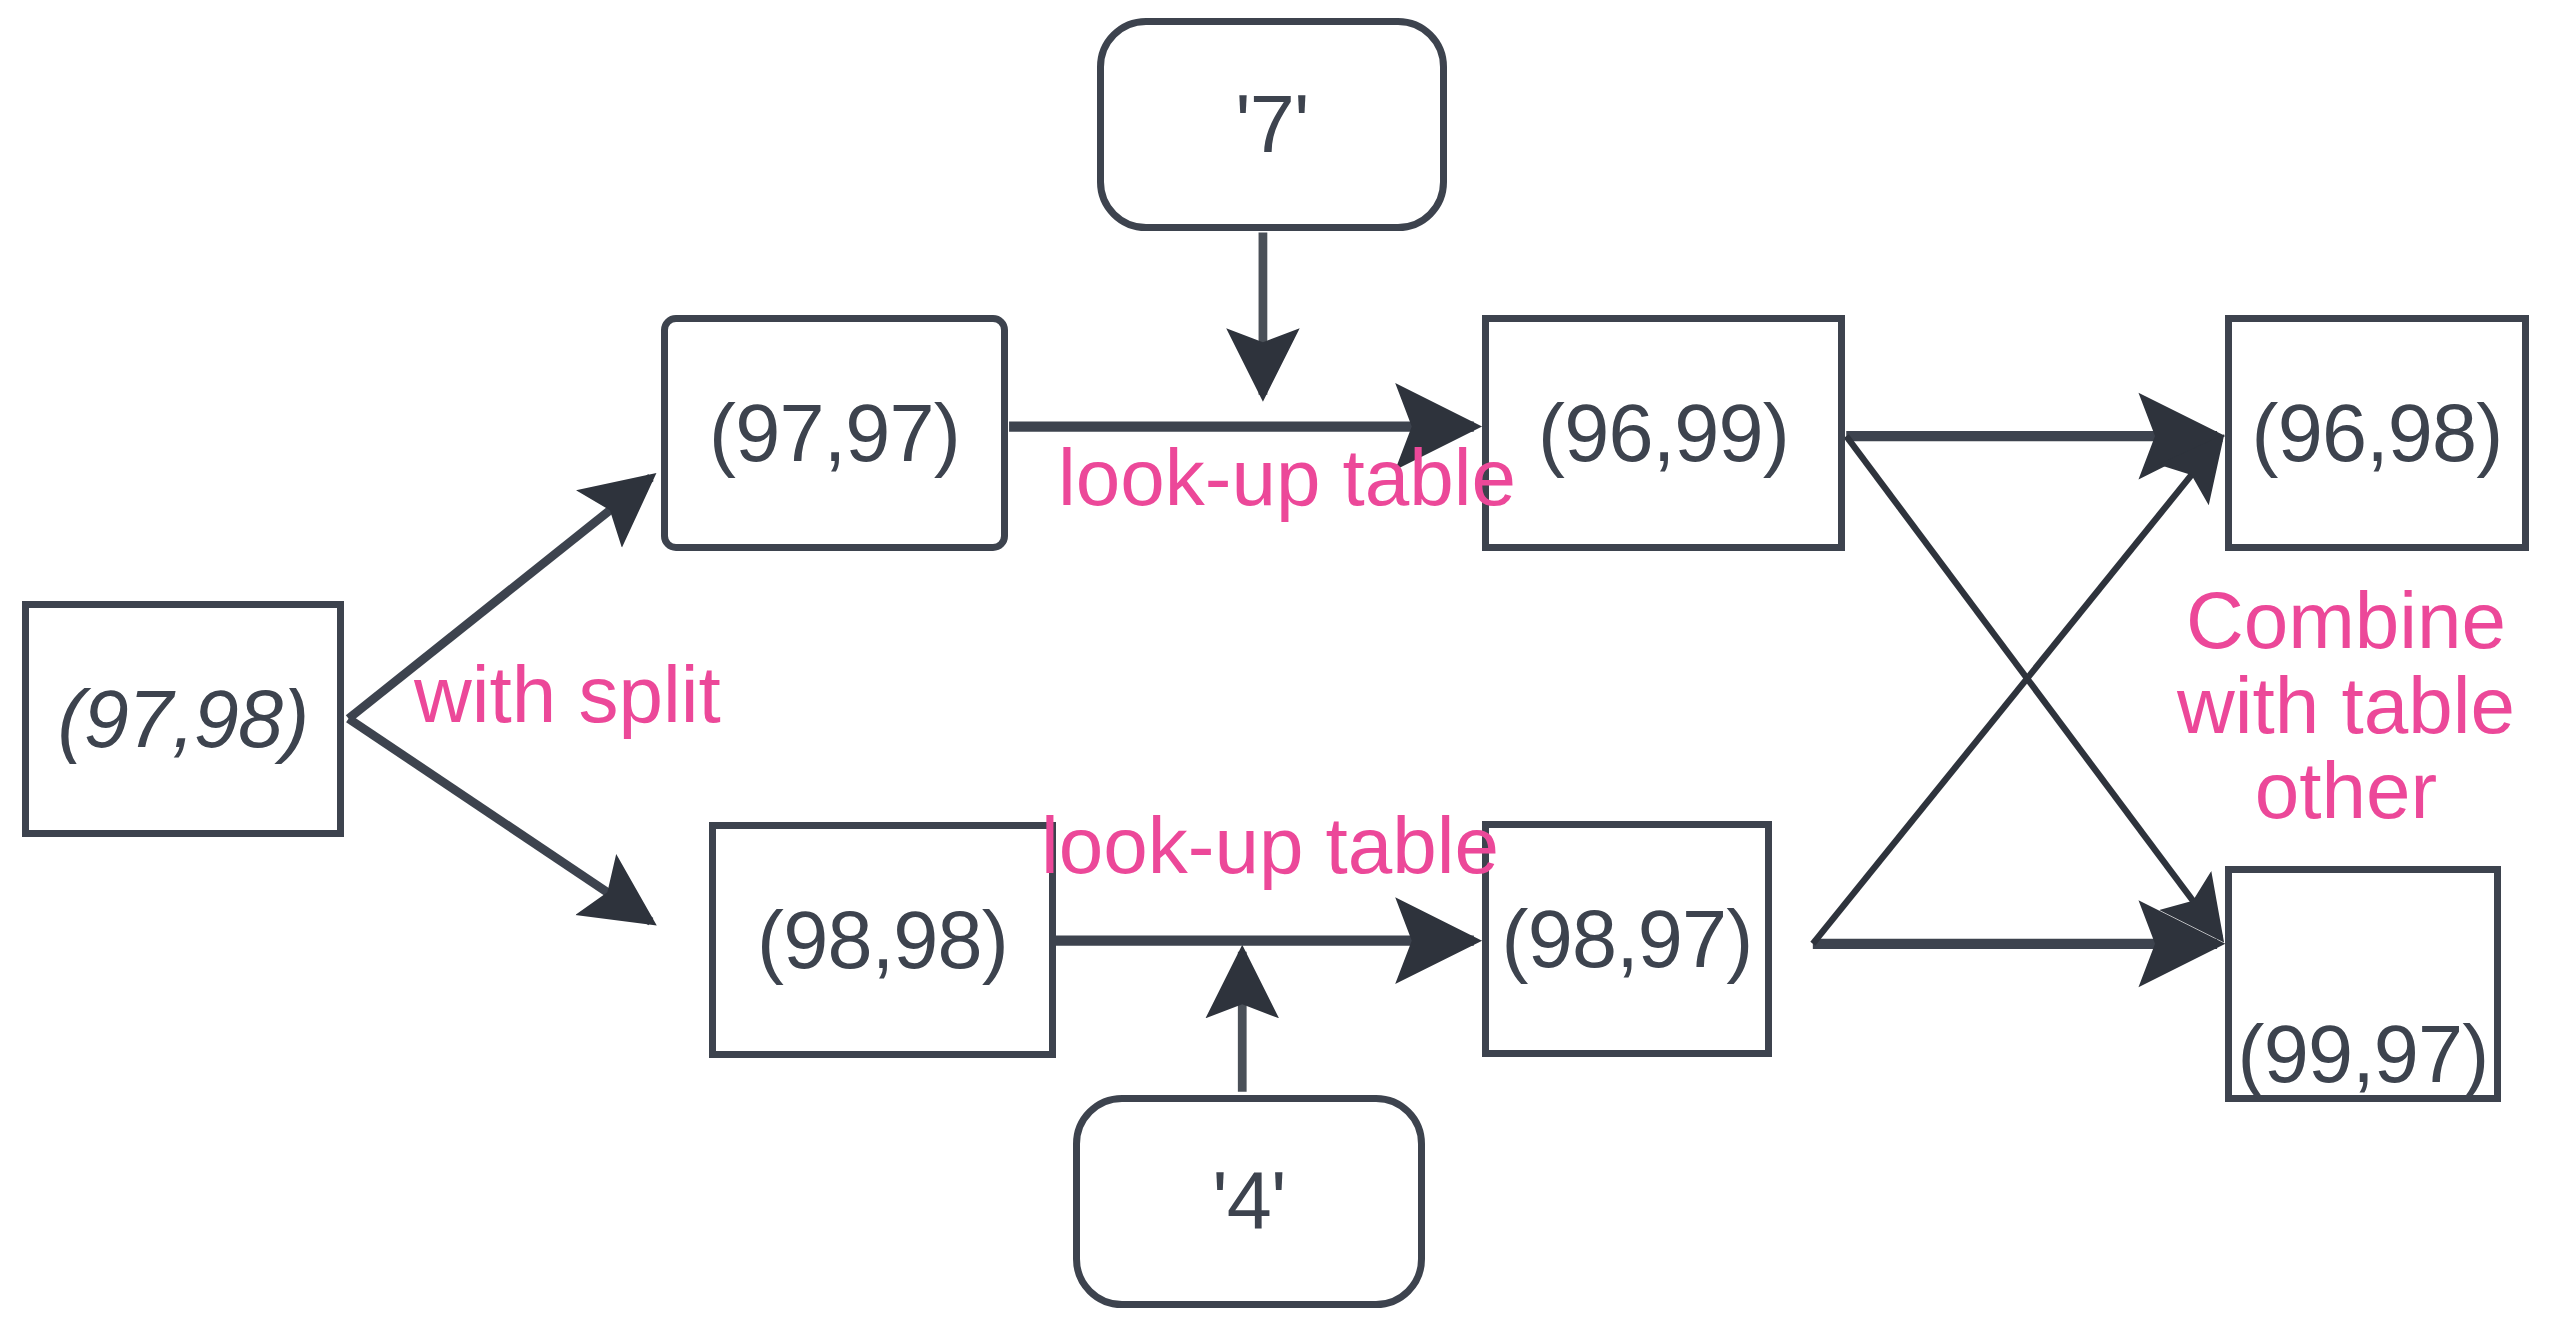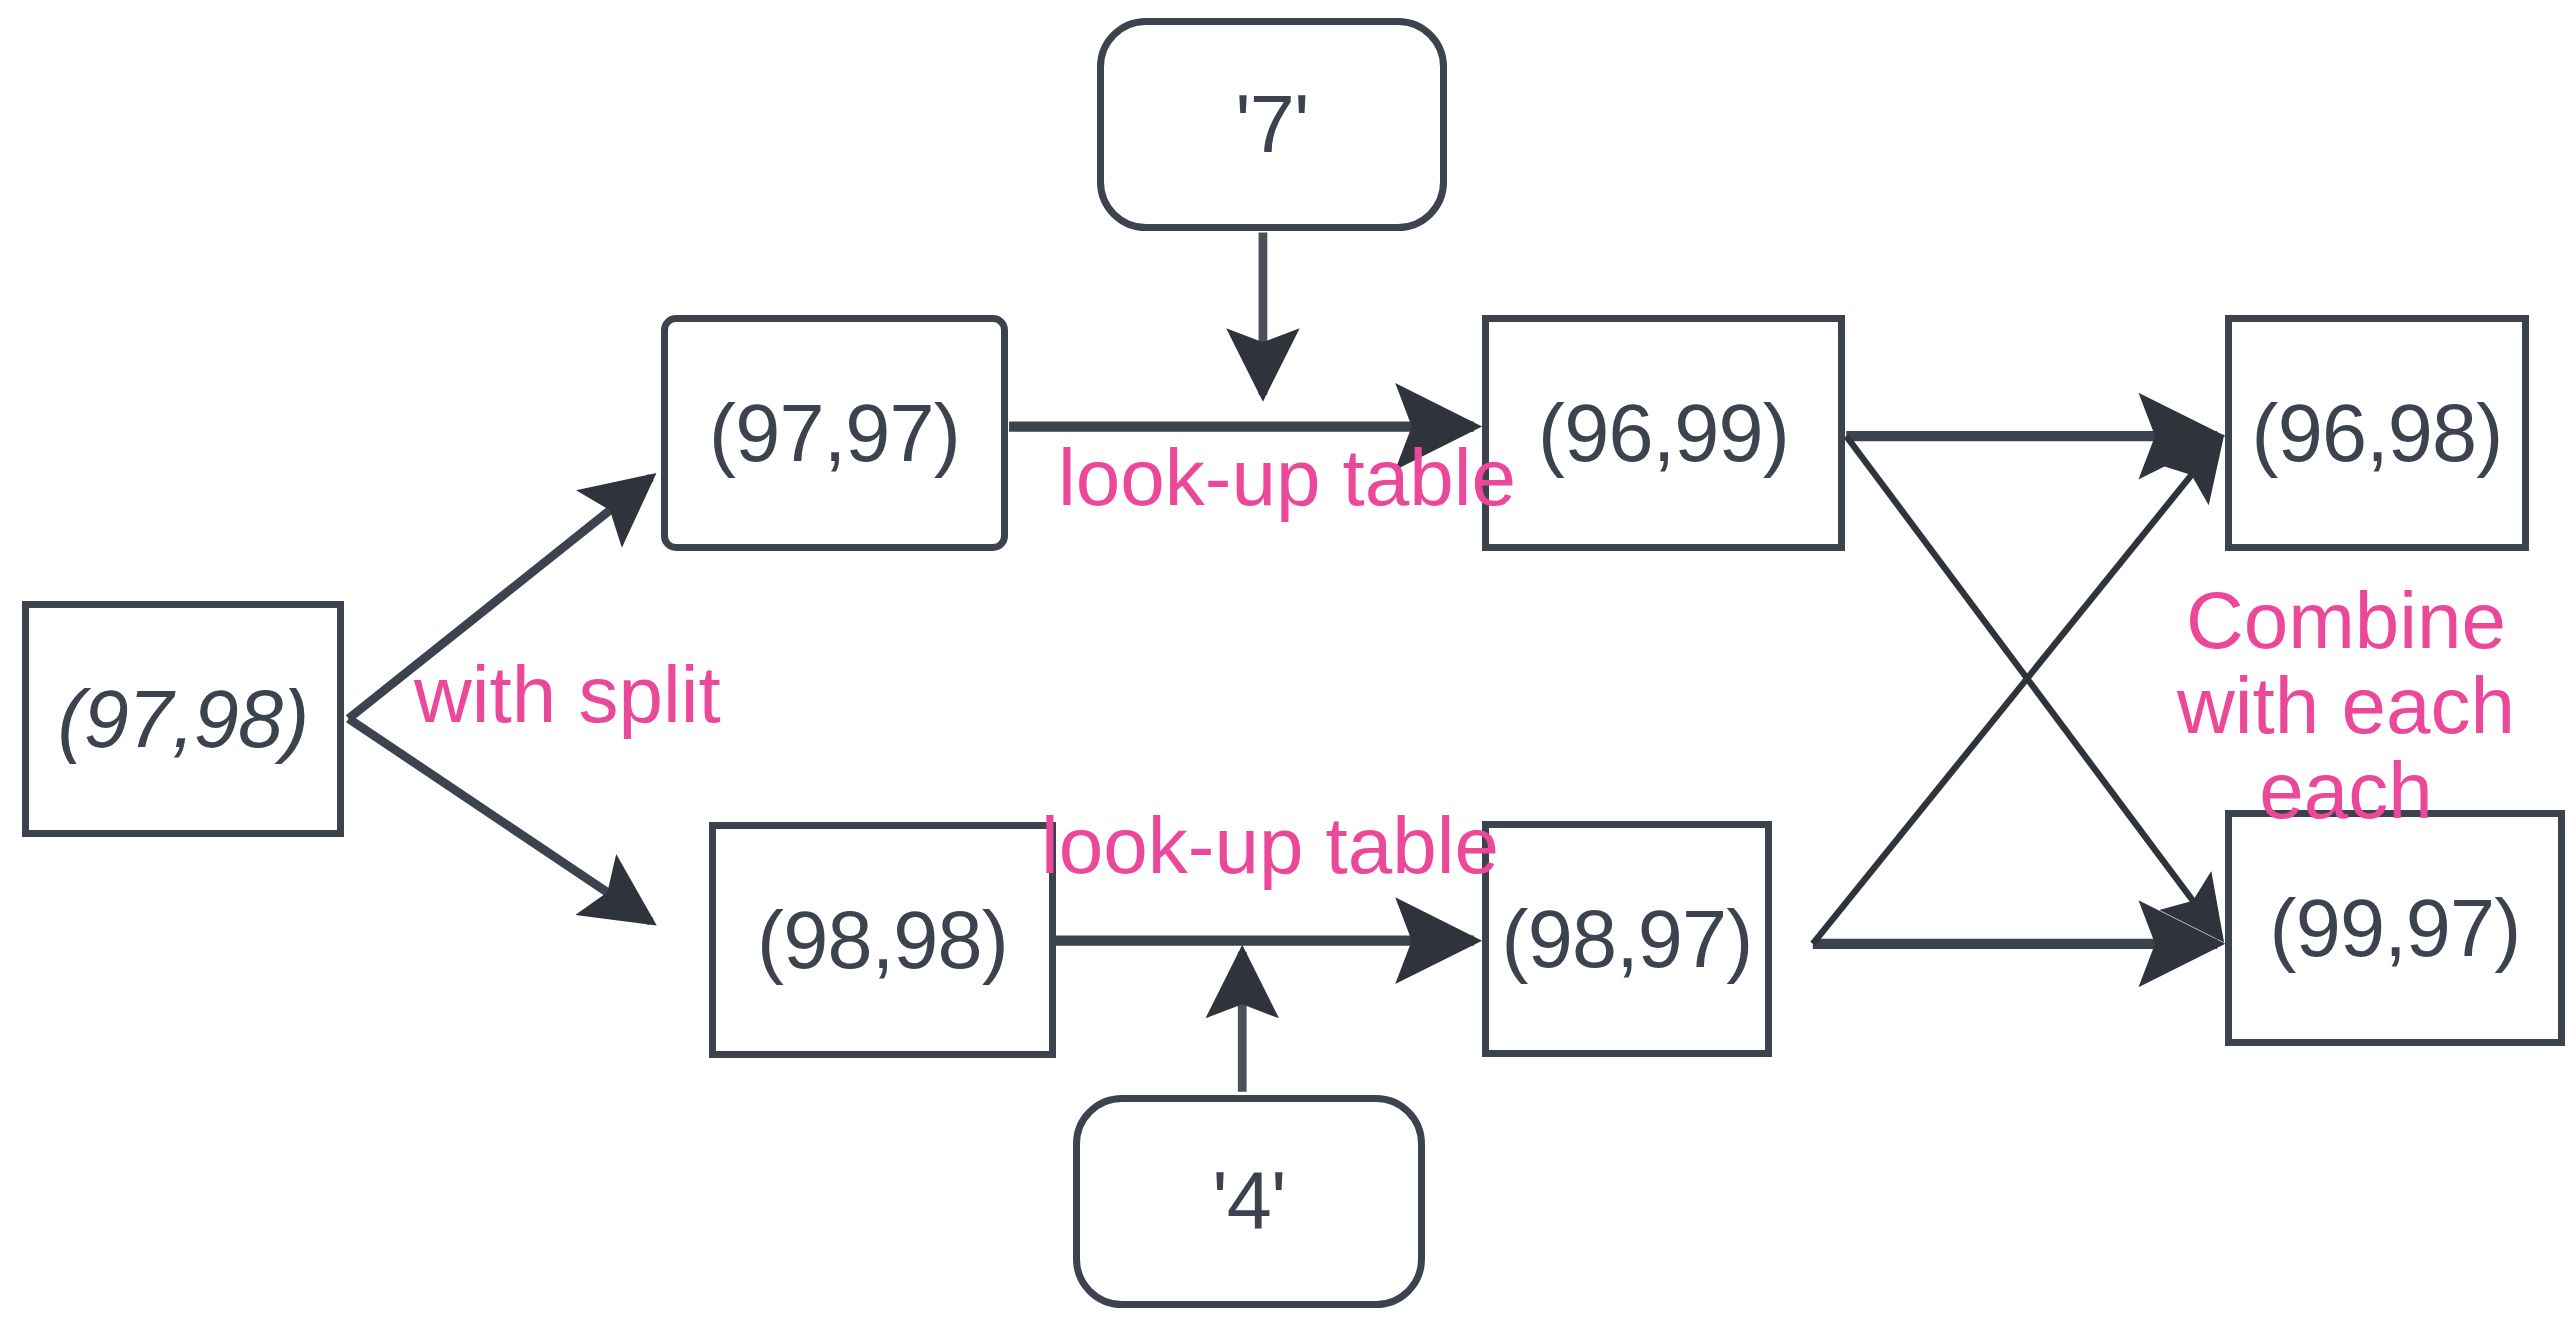--- a/index.html
+++ b/index.html
@@ -90,31 +90,31 @@
   </div>
 
   <div class="node" style="left:661px;top:822px;width:347px;height:236px;margin-left:48px;">
     <span>(98,98)</span>
   </div>
 
   <div class="node" style="left:1482px;top:821px;width:290px;height:236px;">
     <span>(98,97)</span>
   </div>
 
-  <div class="node" style="left:2225px;top:810px;width:340px;height:236px;">
+  <div class="node" style="left:2225px;top:866px;width:276px;height:236px;align-items:flex-end;">
     <span>(99,97)</span>
   </div>
 
   <div class="node rounded" style="left:1073px;top:1095px;width:352px;height:213px;">
     <span>'4'</span>
   </div>
 
   <div class="edge-label" style="left:414px;top:653px;">with split</div>
 
   <div class="edge-label" style="left:1058px;top:436px;">look-up table</div>
 
   <div class="edge-label" style="left:1041px;top:804px;">look-up table</div>
 
   <div class="edge-label multi" style="left:2117px;top:579px;width:458px;">Combine with
-each each</div>
+table other</div>
 
 </div>
 
 
 </body></html>

